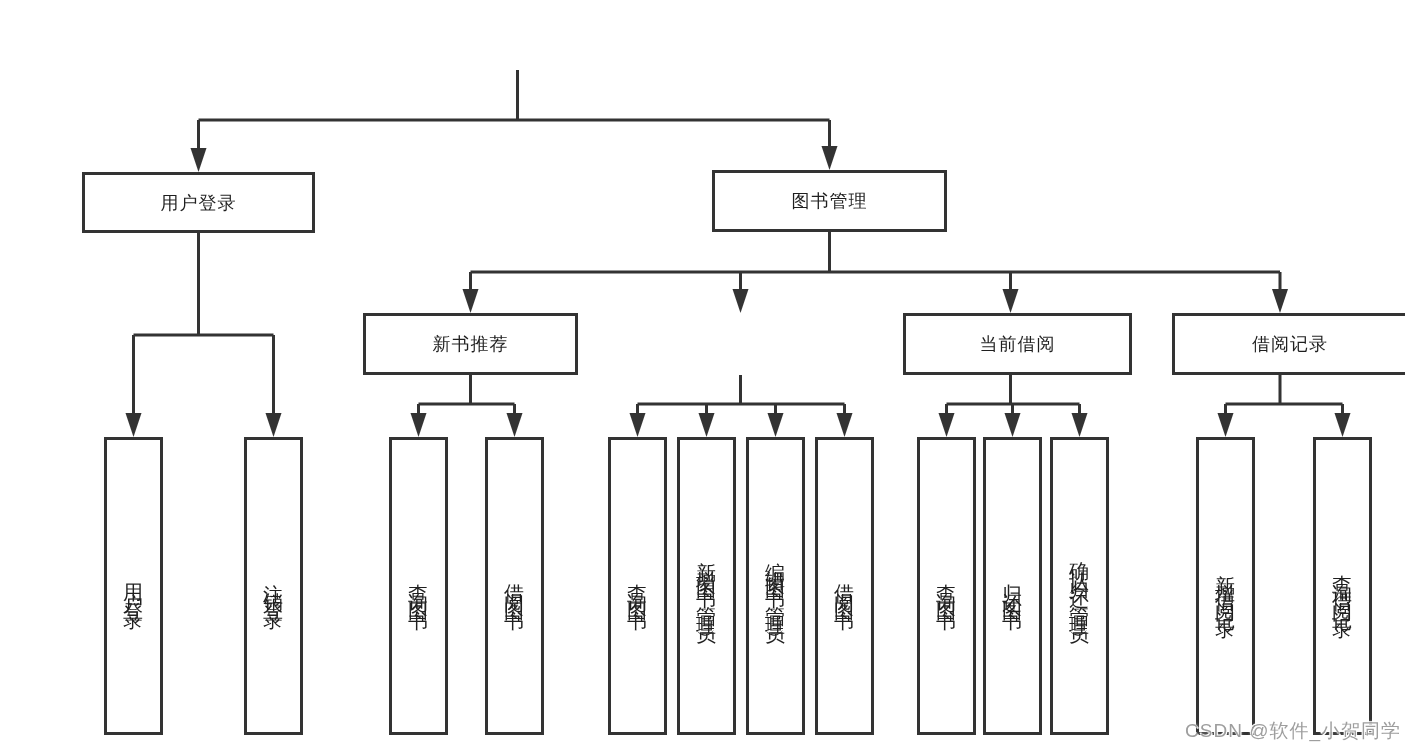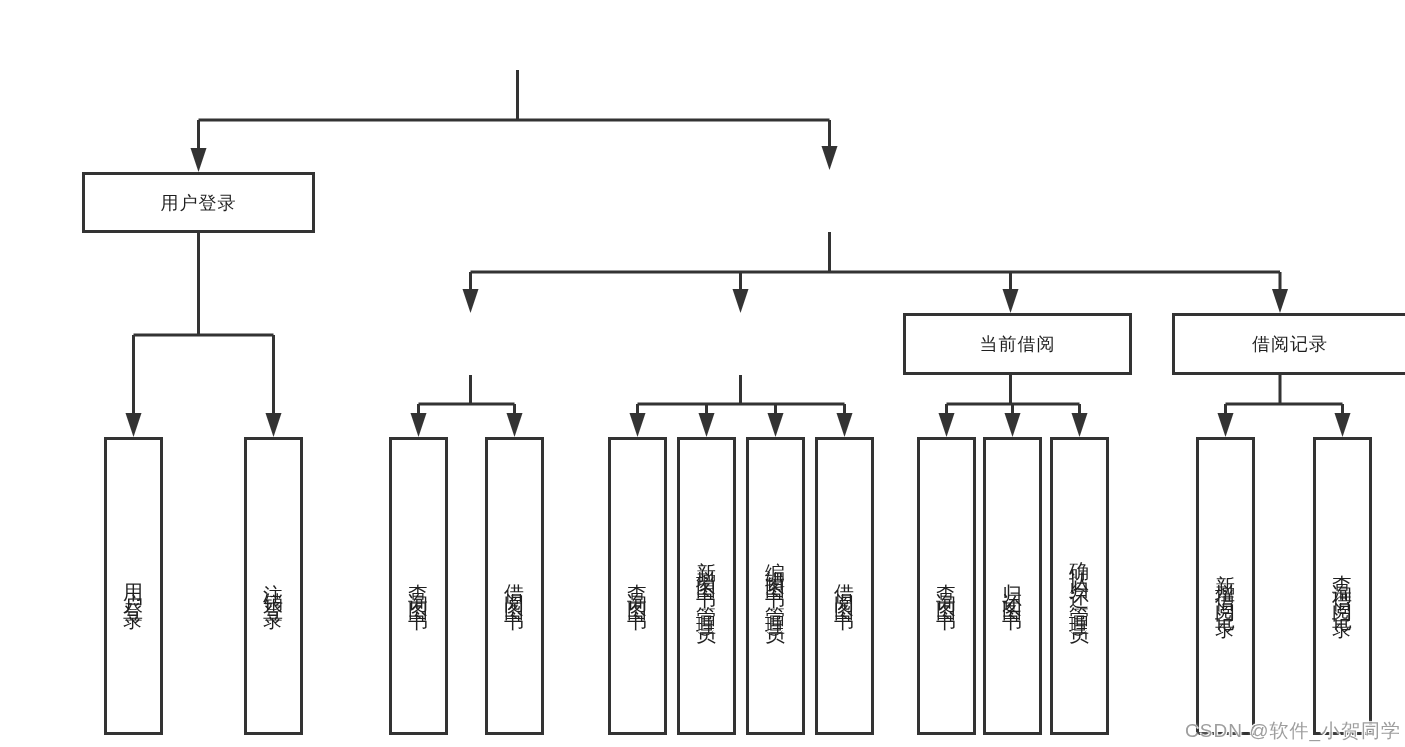--- a/index.html
+++ b/index.html
@@ -76,21 +76,27 @@
     <g fill="#333333" stroke="none">
       <polygon points="1217.5,413 1233.5,413 1225.5,437"></polygon>
       <polygon points="1334.5,413 1350.5,413 1342.5,437"></polygon>
     </g>
   </svg>
 
 
   <div class="node" style="left:82px;top:172px;width:233px;height:61px">
     <span>用户登录</span>
   </div>
+  <div class="node" style="left:712px;top:170px;width:235px;height:62px">
+    <span>图书管理</span>
+  </div>
 
+  <div class="node" style="left:363px;top:313px;width:215px;height:62px">
+    <span>新书推荐</span>
+  </div>
   <div class="node" style="left:903px;top:313px;width:229px;height:62px">
     <span>当前借阅</span>
   </div>
   <div class="node" style="left:1172px;top:313px;width:236px;height:62px">
     <span>借阅记录</span>
   </div>
 
   <div class="node vnode" style="left:104px;top:437px;width:59px;height:298px">
     <span>用户登录</span>
   </div>

